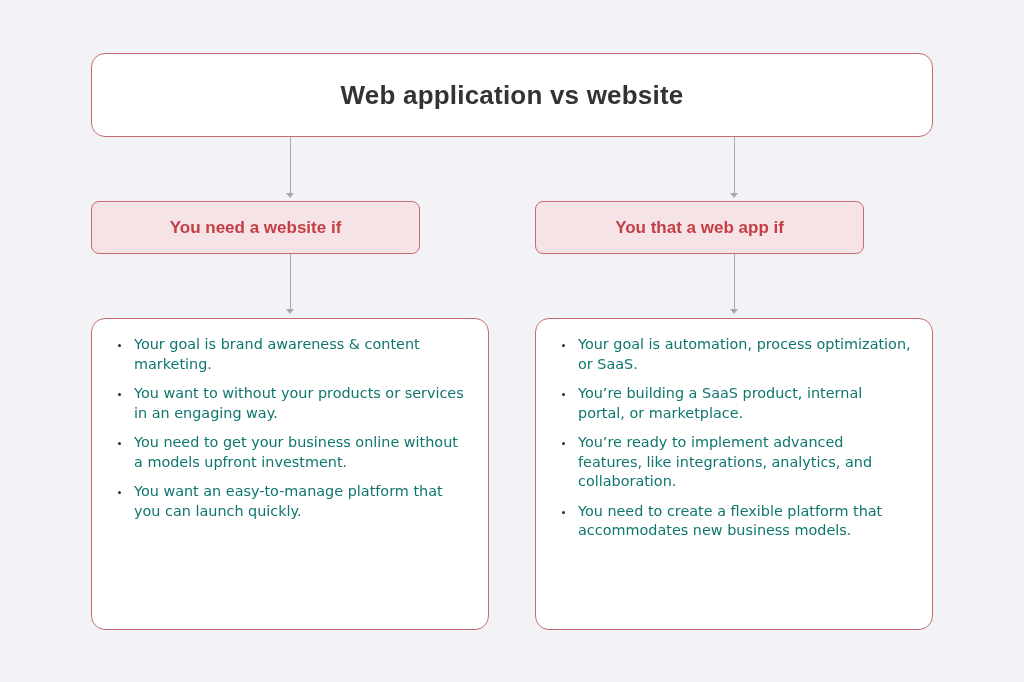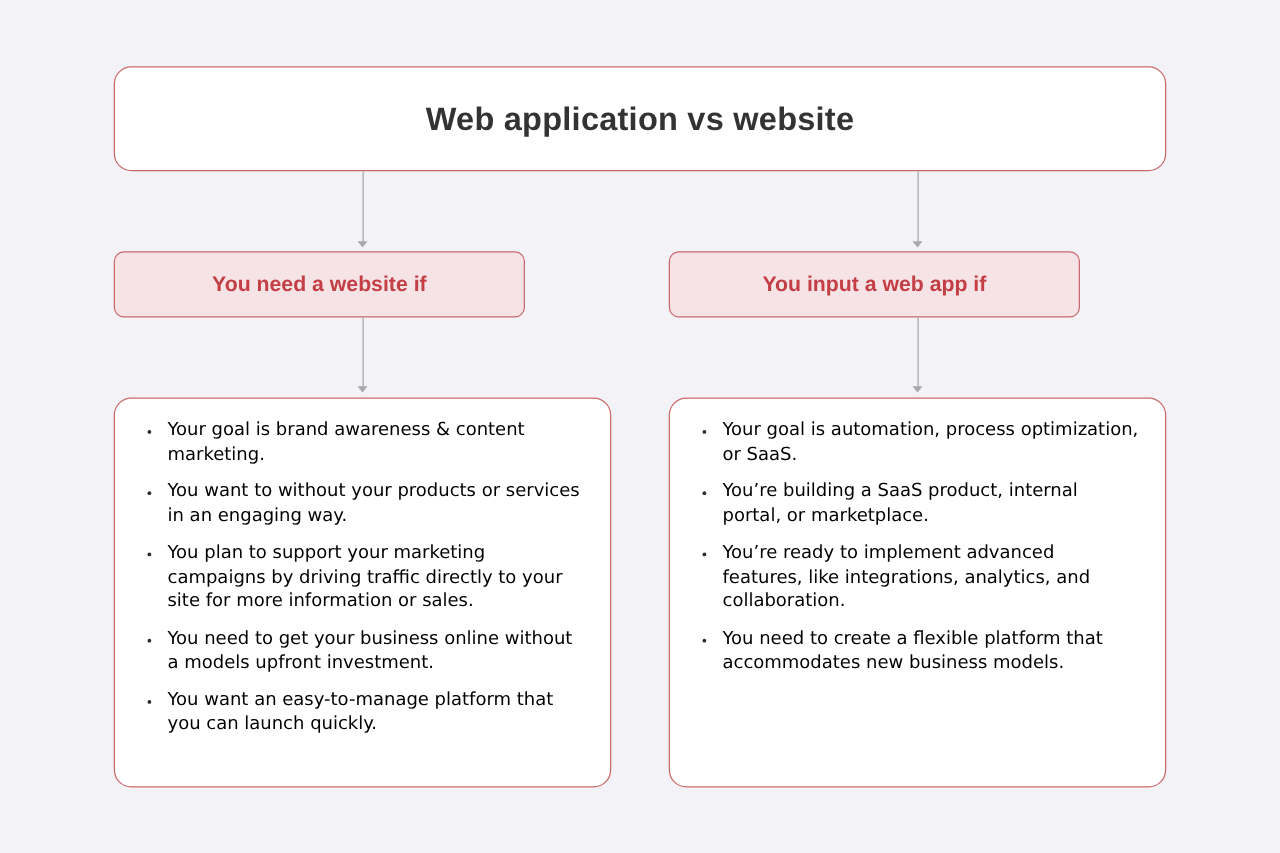--- a/index.html
+++ b/index.html
@@ -67,21 +67,21 @@
       list-style: none;
       margin: 0;
       padding: 16px 20px 0 23px;
     }
     .list li {
       position: relative;
       padding-left: 19px;
       font-family: "DejaVu Sans", sans-serif;
       font-size: 14.4px;
       line-height: 19.5px;
-      color: #000000;
+      color: #0f766e;
       margin-bottom: 10px;
     }
     .list li::before {
       content: "";
       position: absolute;
       left: 3px;
       top: 9px;
       width: 3px;
       height: 3px;
       background: #2b2b2b;
@@ -111,34 +111,33 @@
 <div class="connector" style="left:290px; top:137px; height:58px;"></div>
 <div class="arrow-head" style="left:286px; top:193px;"></div>
 
 <div class="connector" style="left:734px; top:137px; height:58px;"></div>
 <div class="arrow-head" style="left:730px; top:193px;"></div>
 
 <div class="box head-box head-left">
   <span class="head-text">You need a website if</span>
 </div>
 <div class="box head-box head-right">
-  <span class="head-text">You input a web app if</span>
+  <span class="head-text">You that a web app if</span>
 </div>
 
 <div class="connector" style="left:290px; top:254px; height:57px;"></div>
 <div class="arrow-head" style="left:286px; top:309px;"></div>
 
 <div class="connector" style="left:734px; top:254px; height:57px;"></div>
 <div class="arrow-head" style="left:730px; top:309px;"></div>
 
 <div class="box list-box list-left">
   <ul class="list">
     <li>Your goal is brand awareness &amp; content marketing.</li>
     <li>You want to without your products or services in an engaging way.</li>
-    <li>You plan to support your marketing campaigns by driving traffic directly to your site for more information or sales.</li>
     <li>You need to get your business online without a models upfront investment.</li>
     <li>You want an easy-to-manage platform that you can launch quickly.</li>
   </ul>
 </div>
 
 <div class="box list-box list-right">
   <ul class="list">
     <li>Your goal is automation, process optimization, or SaaS.</li>
     <li>You’re building a SaaS product, internal portal, or marketplace.</li>
     <li>You’re ready to implement advanced features, like integrations, analytics, and collaboration.</li>

